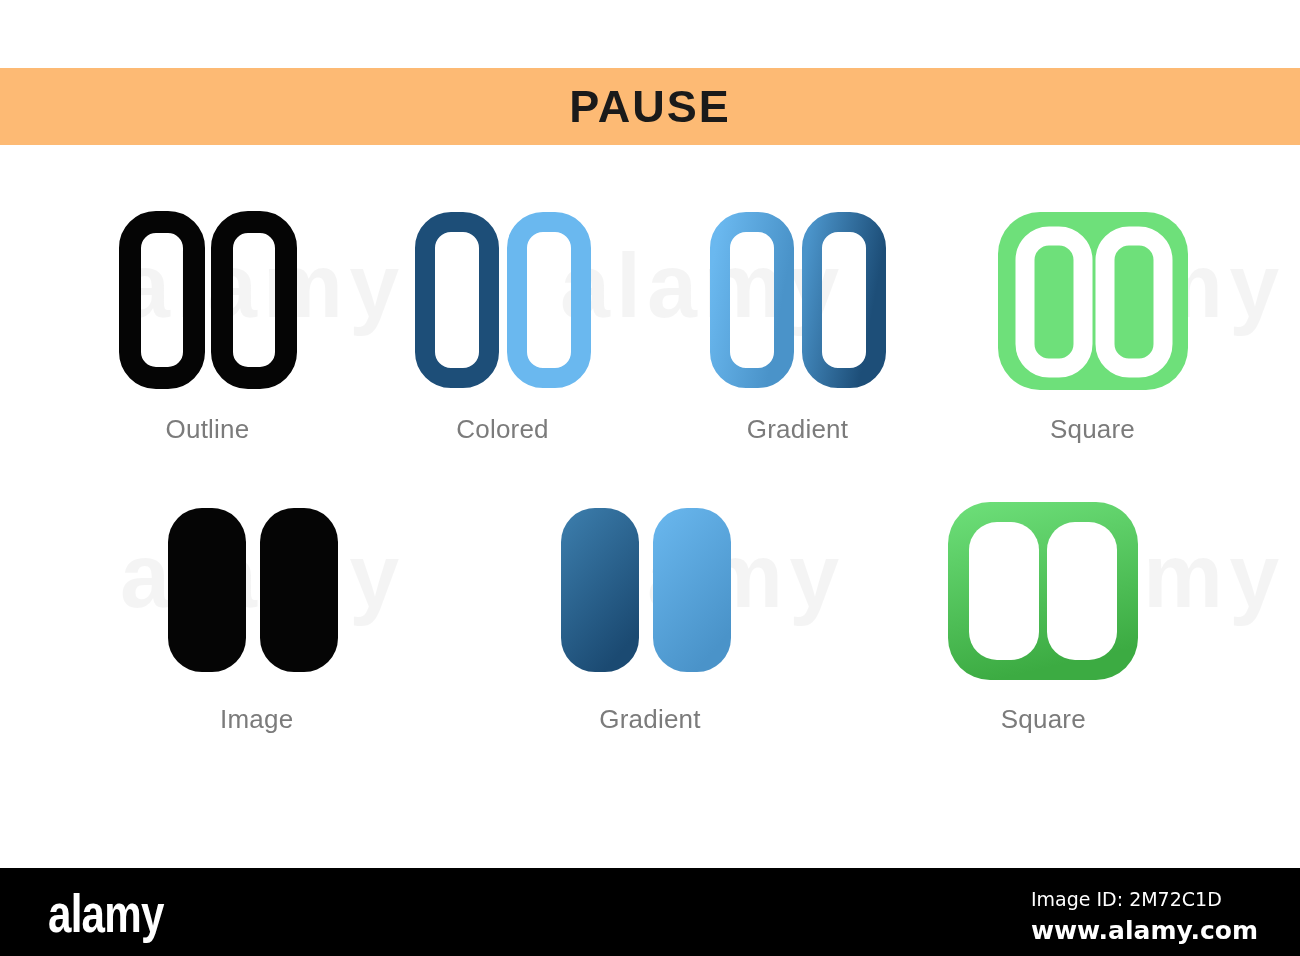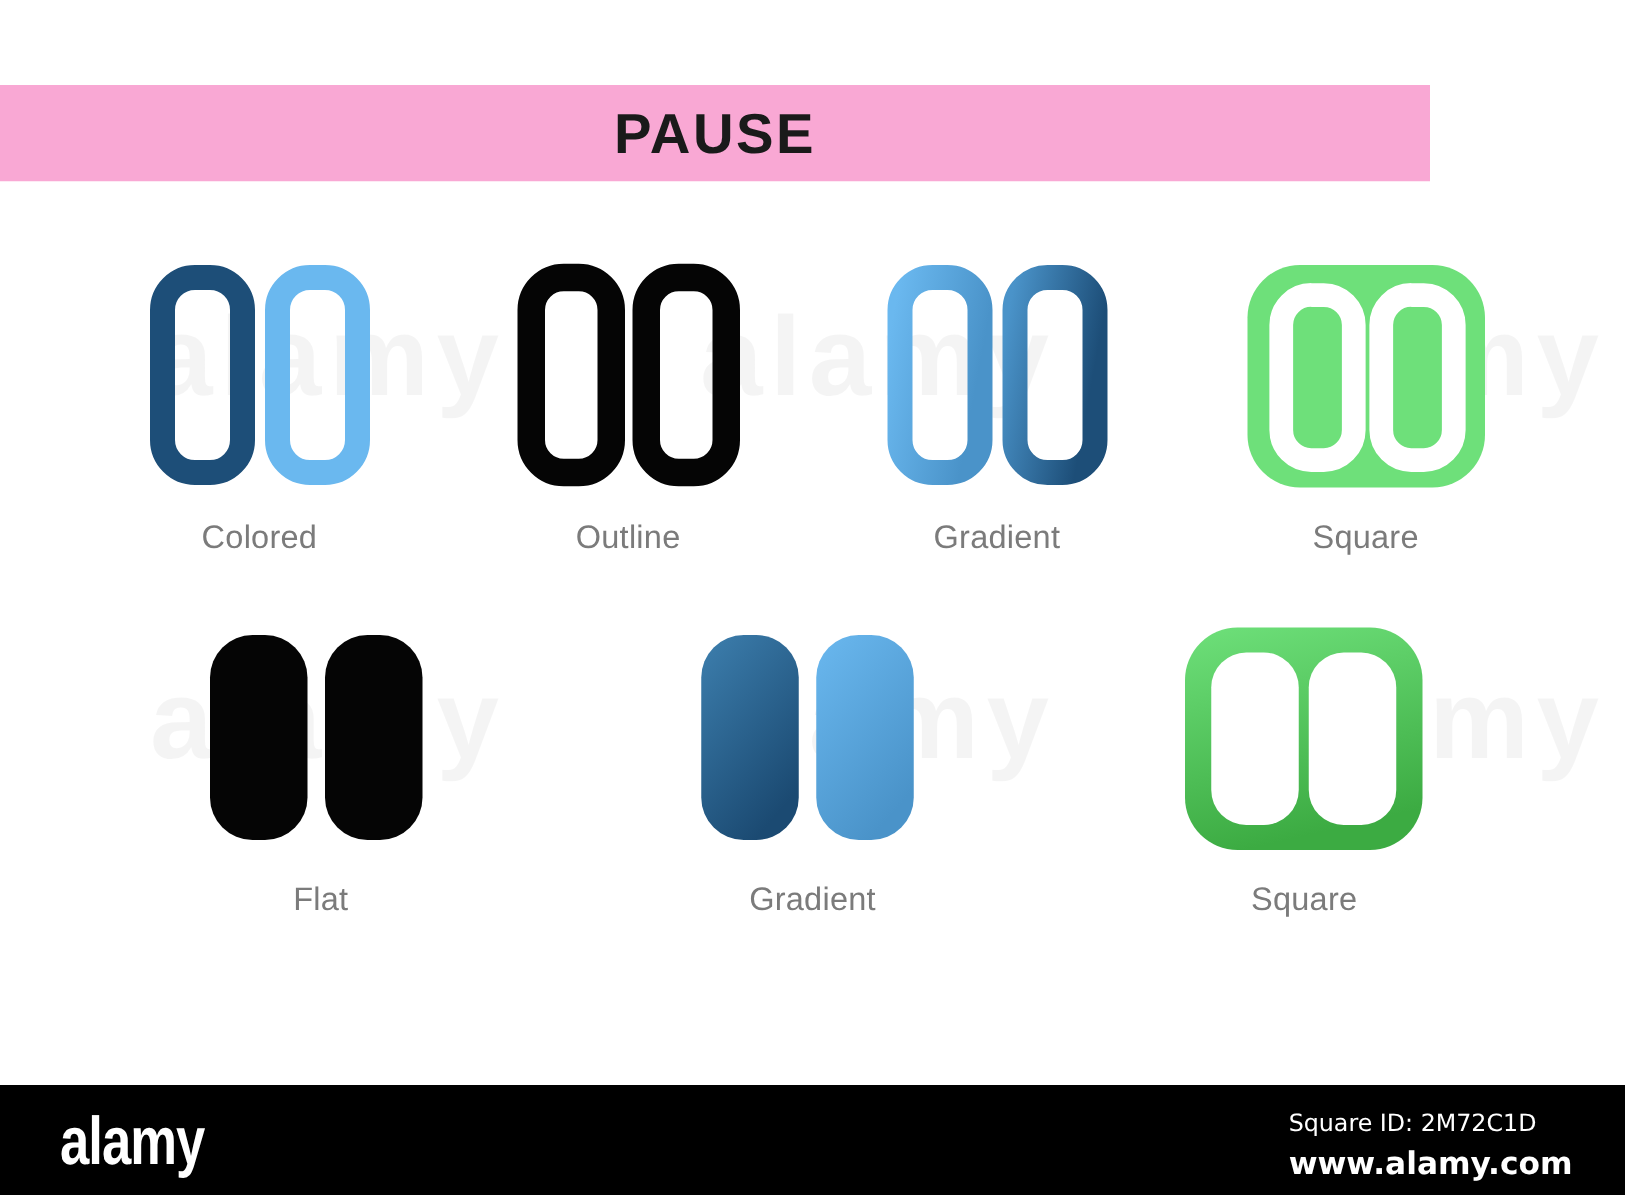--- a/index.html
+++ b/index.html
@@ -13,23 +13,23 @@
     font-family: "Liberation Sans", sans-serif;
     overflow: hidden;
     position: relative;
   }
 
   
   .header-banner {
     position: absolute;
     left: 0;
     top: 68px;
-    width: 1144px;
+    width: 1300px;
     height: 77px;
-    background: #f9a8d4;
+    background: #fdba74;
     display: flex;
     align-items: center;
     justify-content: center;
   }
   .header-title {
     font-family: "Liberation Sans", sans-serif;
     font-size: 45px;
     font-weight: 700;
     letter-spacing: 2px;
     color: #1a1a1a;
@@ -163,35 +163,35 @@
   <div class="watermark-text wm-f">alamy</div>
 </div>
 
 <div class="icon-grid">
 
   <div class="icon-row">
 
     <div class="icon-cell">
       <div class="icon-art">
         <svg viewBox="0 0 200 200" xmlns="http://www.w3.org/2000/svg" aria-hidden="true">
+          <rect x="22" y="22" width="64" height="156" rx="26" ry="26" fill="none" stroke="#050505" stroke-width="22"></rect>
+          <rect x="114" y="22" width="64" height="156" rx="26" ry="26" fill="none" stroke="#050505" stroke-width="22"></rect>
+        </svg>
+      </div>
+      <div class="icon-label">Outline</div>
+    </div>
+
+    <div class="icon-cell">
+      <div class="icon-art">
+        <svg viewBox="0 0 200 200" xmlns="http://www.w3.org/2000/svg" aria-hidden="true">
           <rect x="22" y="22" width="64" height="156" rx="26" ry="26" fill="none" stroke="#1d4e78" stroke-width="20"></rect>
           <rect x="114" y="22" width="64" height="156" rx="26" ry="26" fill="none" stroke="#6ab8ef" stroke-width="20"></rect>
         </svg>
       </div>
       <div class="icon-label">Colored</div>
-    </div>
-
-    <div class="icon-cell">
-      <div class="icon-art">
-        <svg viewBox="0 0 200 200" xmlns="http://www.w3.org/2000/svg" aria-hidden="true">
-          <rect x="22" y="22" width="64" height="156" rx="26" ry="26" fill="none" stroke="#050505" stroke-width="22"></rect>
-          <rect x="114" y="22" width="64" height="156" rx="26" ry="26" fill="none" stroke="#050505" stroke-width="22"></rect>
-        </svg>
-      </div>
-      <div class="icon-label">Outline</div>
     </div>
 
     <div class="icon-cell">
       <div class="icon-art">
         <svg viewBox="0 0 200 200" xmlns="http://www.w3.org/2000/svg" aria-hidden="true">
           <defs>
             <linearGradient id="gradOutA" x1="0" y1="0" x2="1" y2="0.45">
               <stop offset="0%" stop-color="#6ab8ef"></stop>
               <stop offset="100%" stop-color="#4a93c9"></stop>
             </linearGradient>
@@ -222,21 +222,21 @@
 
   <div class="icon-row">
 
     <div class="icon-cell">
       <div class="icon-art">
         <svg viewBox="0 0 200 200" xmlns="http://www.w3.org/2000/svg" aria-hidden="true">
           <rect x="11" y="18" width="78" height="164" rx="34" ry="34" fill="#050505"></rect>
           <rect x="103" y="18" width="78" height="164" rx="34" ry="34" fill="#050505"></rect>
         </svg>
       </div>
-      <div class="icon-label">Flat</div>
+      <div class="icon-label">Image</div>
     </div>
 
 
     <div class="icon-cell">
       <div class="icon-art">
         <svg viewBox="0 0 200 200" xmlns="http://www.w3.org/2000/svg" aria-hidden="true">
           <defs>
             <linearGradient id="gradFillA" x1="0" y1="0" x2="0.55" y2="1">
               <stop offset="0%" stop-color="#3d7fae"></stop>
               <stop offset="100%" stop-color="#1b4a72"></stop>
@@ -269,16 +269,16 @@
       </div>
       <div class="icon-label">Square</div>
     </div>
 
   </div>
 </div>
 
 <div class="footer-bar">
   <div class="alamy-logo">alamy</div>
   <div class="footer-right">
-    <div class="footer-imageid">Square ID: 2M72C1D</div>
+    <div class="footer-imageid">Image ID: 2M72C1D</div>
     <div class="footer-url">www.alamy.com</div>
   </div>
 </div>
 
 </body></html>

